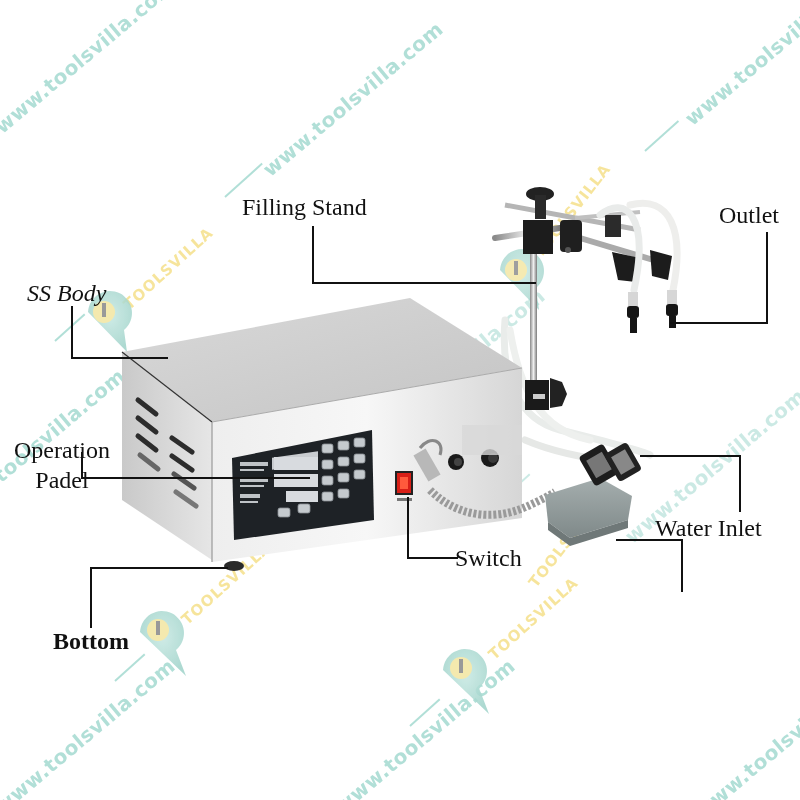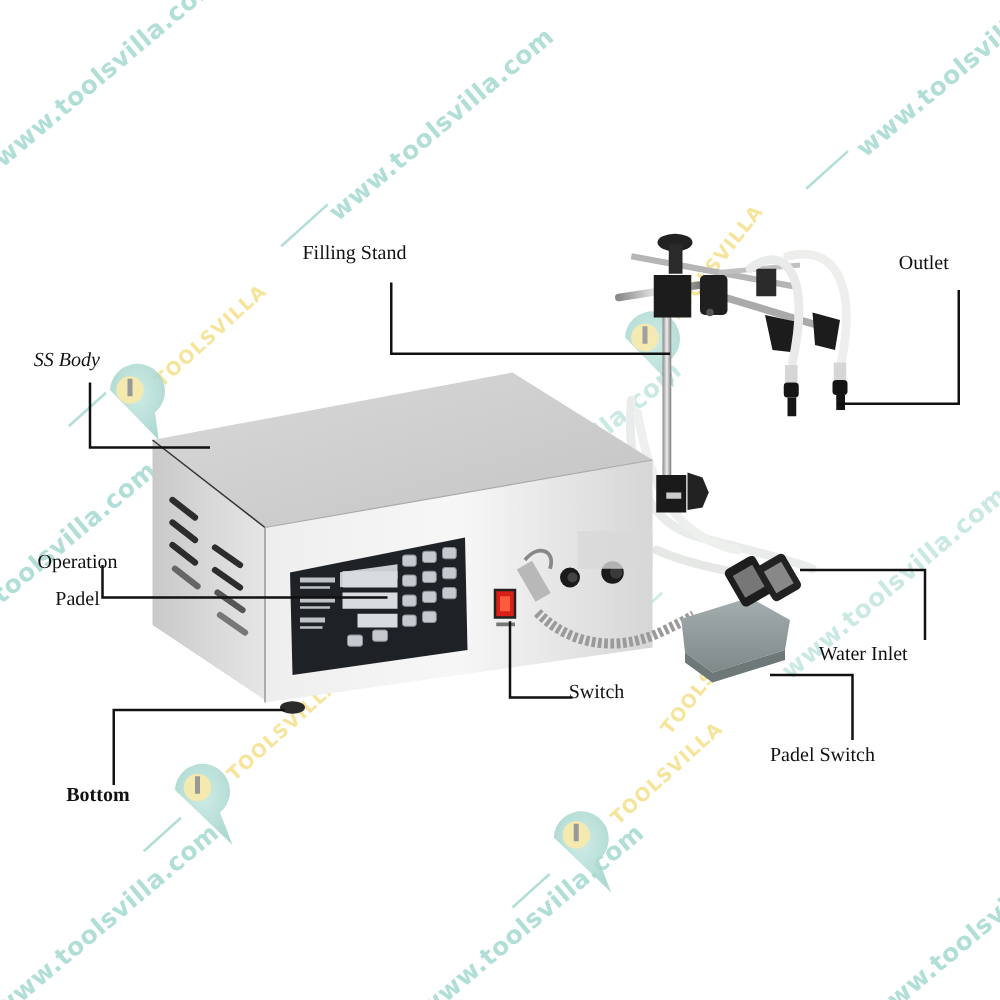--- a/index.html
+++ b/index.html
@@ -1,21 +1,21 @@
 <!DOCTYPE html>
 <html><head>
   <meta charset="utf-8">
   <style>
     html, body { margin: 0; padding: 0; }
     body { width: 800px; height: 800px; background: #ffffff; position: relative; overflow: hidden; font-family: "Liberation Serif", "DejaVu Serif", serif; }
     .stage { position: absolute; left: 0; top: 0; width: 800px; height: 800px; }
     .wm-text { position: absolute; color: #a9dcd3; font-family: "DejaVu Sans", sans-serif; font-weight: bold; font-size: 20px; transform-origin: left top; white-space: nowrap; letter-spacing: 0.5px; opacity: 0.9; }
     .wm-brand { position: absolute; color: #f5e08a; font-family: "DejaVu Sans", sans-serif; font-weight: bold; font-size: 15px; transform-origin: left top; white-space: nowrap; letter-spacing: 1px; opacity: 0.85; }
     .wm-dash { position: absolute; height: 2px; background: #a9dcd3; transform-origin: left center; opacity: 0.9; }
-    .label { position: absolute; font-size: 16px; color: #111; white-space: nowrap; line-height: 1; }
+    .label { position: absolute; font-size: 24px; color: #111; white-space: nowrap; line-height: 1; }
     .label.center { text-align: center; }
     svg { position: absolute; left: 0; top: 0; }
   </style>
 </head>
 <body>
 
 <div class="stage">
 
   <div class="wm-text" style="left:-10px; top:120px; transform:rotate(-40deg);">www.toolsvilla.com</div>
   <div class="wm-text" style="left:258px; top:163px; transform:rotate(-40deg);">www.toolsvilla.com</div>
@@ -242,16 +242,15 @@
 
   <div class="label" style="left:242px; top:195px;">Filling Stand</div>
   <div class="label" style="left:719px; top:203px;font-family:Liberation Serif, serif;">Outlet</div>
   <div class="label" style="left:27px; top:281px;font-style:italic;">SS Body</div>
   <div class="label center" style="left:0px; top:408px; width:124px; line-height:30px;margin-top:27px;">
     <div>Operation</div>
     <div>Padel</div>
   </div>
   <div class="label" style="left:455px; top:546px;">Switch</div>
   <div class="label" style="left:655px; top:516px;">Water Inlet</div>
-  <div class="label" style="left:616px; top:597px;">Padel Switch</div>
   <div class="label" style="left:53px; top:629px;font-weight:bold;">Bottom</div>
 
 </div>
 
 </body></html>

